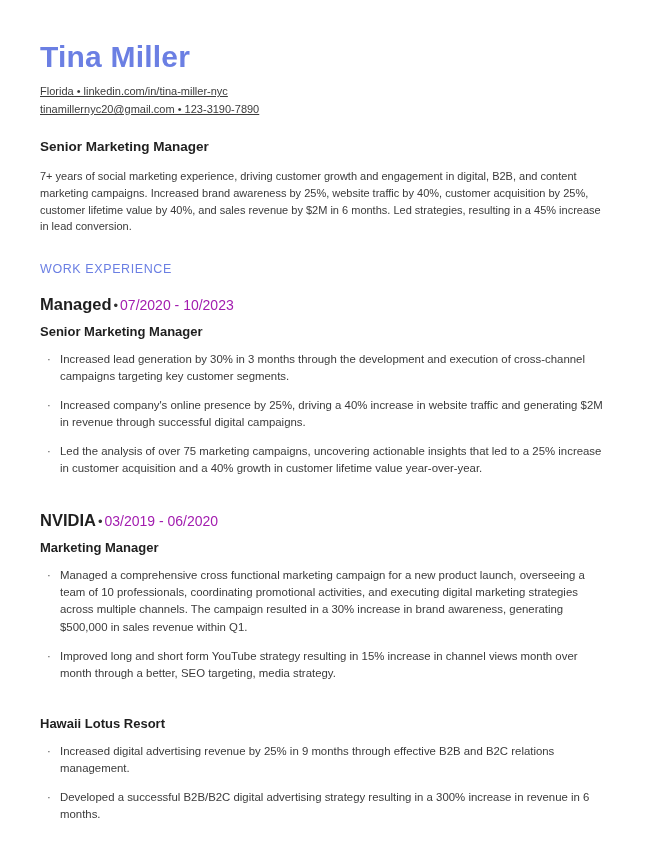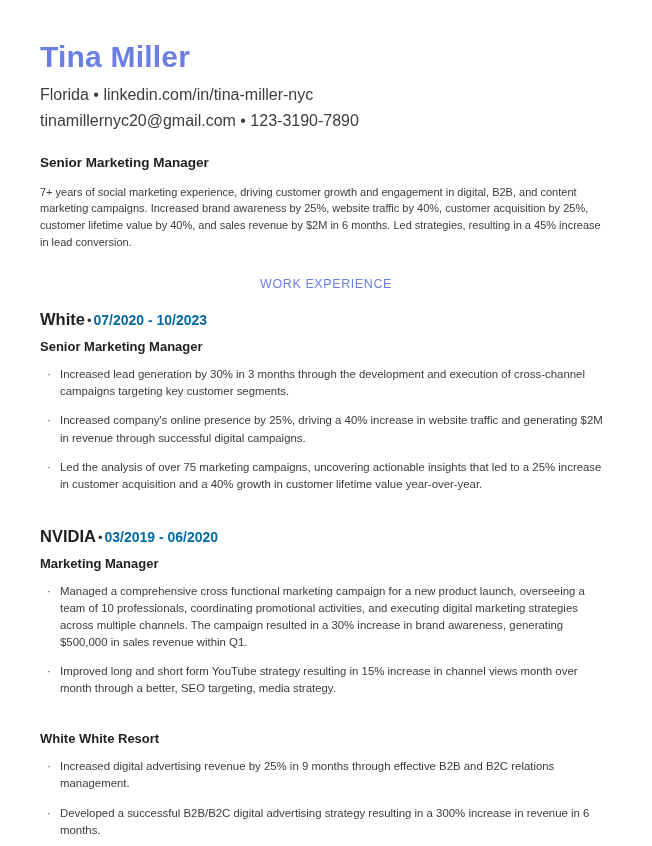--- a/index.html
+++ b/index.html
@@ -24,24 +24,25 @@
   }
   .resume-name {
     font-size: 30px;
     font-weight: bold;
     color: #6b7fe3;
     letter-spacing: 0.2px;
     margin: 0 0 10px 0;
     line-height: 1.1;
   }
   .contact-line {
-    font-size: 16px;
+    font-size: 11px;
     color: #3c3c3c;
     line-height: 1.55;
     margin: 0;
+    text-decoration: underline;
   }
   .contact-line + .contact-line {
     margin-top: 1px;
   }
   .headline-title {
     font-size: 13.5px;
     font-weight: bold;
     color: #1f1f1f;
     margin: 21px 0 0 0;
   }
@@ -51,44 +52,43 @@
     line-height: 1.52;
     margin: 14px 0 0 0;
     max-width: 572px;
   }
   .section-heading {
     font-size: 12.5px;
     color: #6b7fe3;
     letter-spacing: 0.6px;
     margin: 27px 0 0 0;
     font-weight: normal;
-    text-align: center;
   }
   .job {
     margin-top: 19px;
   }
   .job-header {
     font-size: 16.5px;
     color: #1f1f1f;
     line-height: 1.2;
   }
   .job-company {
     font-weight: bold;
     font-size: 16.5px;
   }
   .job-sep {
     font-weight: normal;
     font-size: 13px;
     color: #333;
     padding: 0 2px;
   }
   .job-dates {
-    font-weight: bold;
+    font-weight: normal;
     font-size: 14px;
-    color: #0369a1;
+    color: #a21caf;
   }
   .job-role {
     font-size: 13px;
     font-weight: bold;
     color: #1f1f1f;
     margin-top: 9px;
   }
   ul.bullets {
     list-style: none;
     margin: 12px 0 0 0;
@@ -128,21 +128,21 @@
   <p class="contact-line">tinamillernyc20@gmail.com • 123-3190-7890</p>
 
   <div class="headline-title">Senior Marketing Manager</div>
 
   <p class="summary">7+ years of social marketing experience, driving customer growth and engagement in digital, B2B, and content marketing campaigns. Increased brand awareness by 25%, website traffic by 40%, customer acquisition by 25%, customer lifetime value by 40%, and sales revenue by $2M in 6 months. Led strategies, resulting in a 45% increase in lead conversion.</p>
 
   <div class="section-heading">WORK EXPERIENCE</div>
 
   <div class="job">
     <div class="job-header">
-      <span class="job-company">White</span><span class="job-sep">•</span><span class="job-dates">07/2020 - 10/2023</span>
+      <span class="job-company">Managed</span><span class="job-sep">•</span><span class="job-dates">07/2020 - 10/2023</span>
     </div>
     <div class="job-role">Senior Marketing Manager</div>
     <ul class="bullets">
       <li><span class="dot">·</span><span>Increased lead generation by 30% in 3 months through the development and execution of cross-channel campaigns targeting key customer segments.</span></li>
       <li><span class="dot">·</span><span>Increased company's online presence by 25%, driving a 40% increase in website traffic and generating $2M in revenue through successful digital campaigns.</span></li>
       <li><span class="dot">·</span><span>Led the analysis of over 75 marketing campaigns, uncovering actionable insights that led to a 25% increase in customer acquisition and a 40% growth in customer lifetime value year-over-year.</span></li>
     </ul>
   </div>
 
   <div class="job gap-top">
@@ -150,21 +150,21 @@
       <span class="job-company">NVIDIA</span><span class="job-sep">•</span><span class="job-dates">03/2019 - 06/2020</span>
     </div>
     <div class="job-role">Marketing Manager</div>
     <ul class="bullets">
       <li><span class="dot">·</span><span>Managed a comprehensive cross functional marketing campaign for a new product launch, overseeing a team of 10 professionals, coordinating promotional activities, and executing digital marketing strategies across multiple channels. The campaign resulted in a 30% increase in brand awareness, generating $500,000 in sales revenue within Q1.</span></li>
       <li><span class="dot">·</span><span>Improved long and short form YouTube strategy resulting in 15% increase in channel views month over month through a better, SEO targeting, media strategy.</span></li>
     </ul>
   </div>
 
   <div class="job gap-top">
-    <div class="job-role">White White Resort</div>
+    <div class="job-role">Hawaii Lotus Resort</div>
     <ul class="bullets">
       <li><span class="dot">·</span><span>Increased digital advertising revenue by 25% in 9 months through effective B2B and B2C relations management.</span></li>
       <li><span class="dot">·</span><span>Developed a successful B2B/B2C digital advertising strategy resulting in a 300% increase in revenue in 6 months.</span></li>
 
     </ul>
   </div>
 
 </div>
 
 </body></html>

